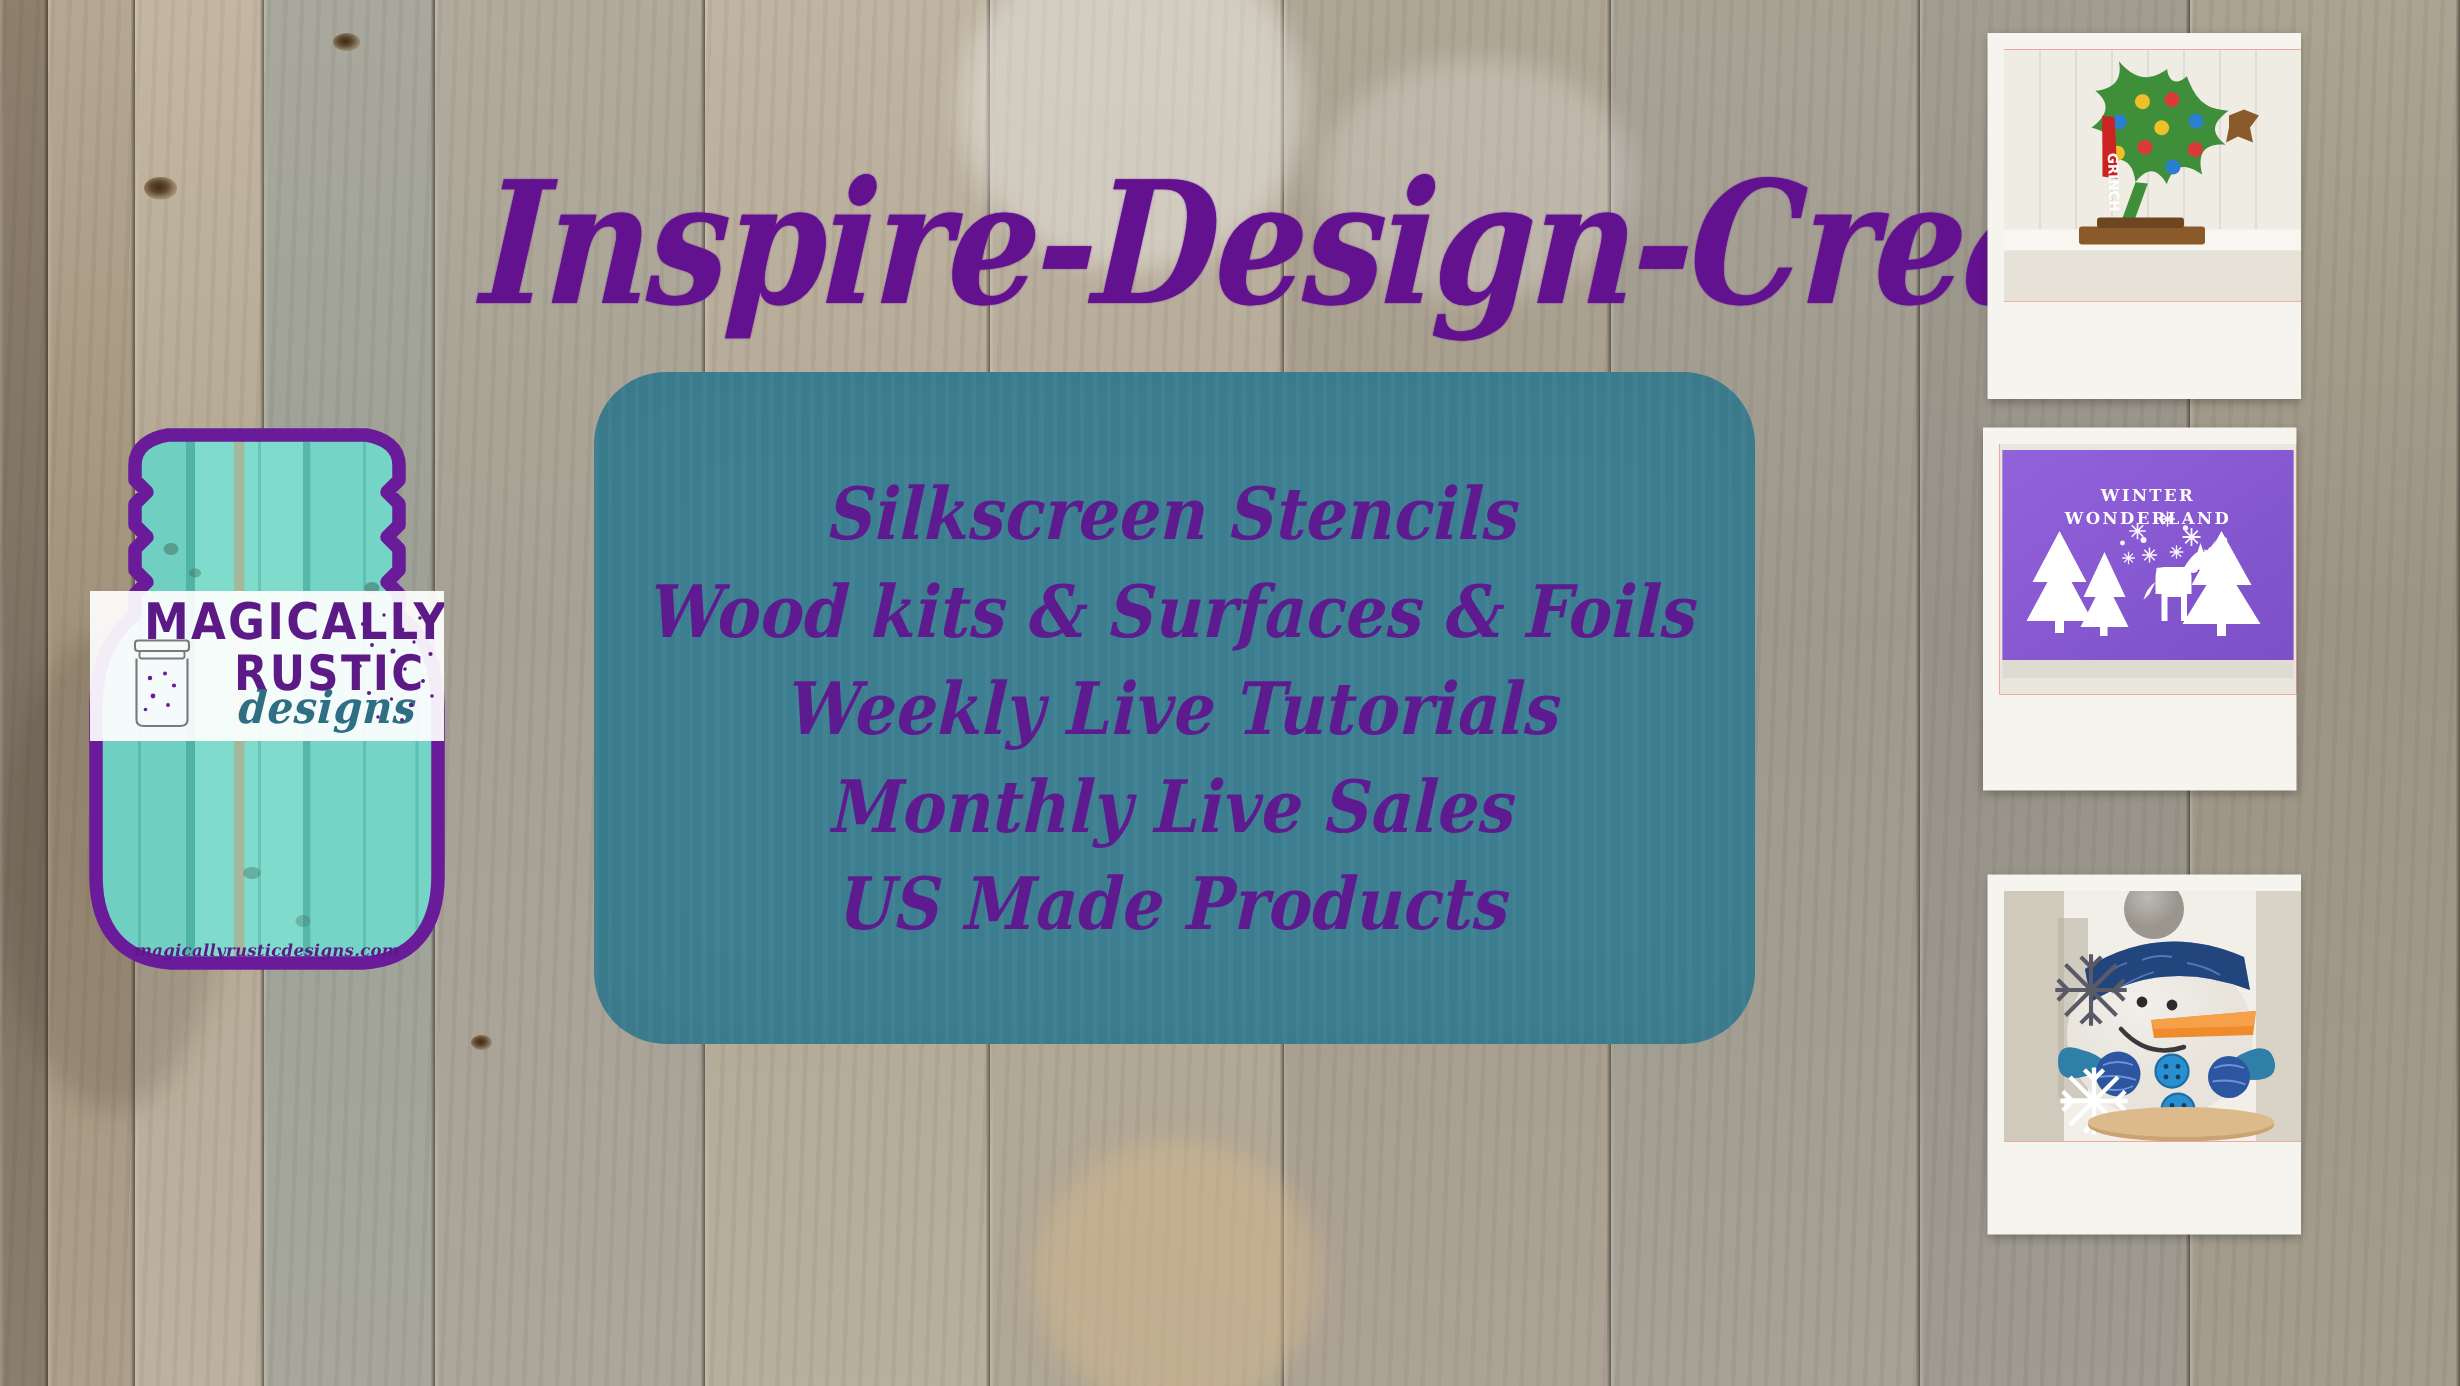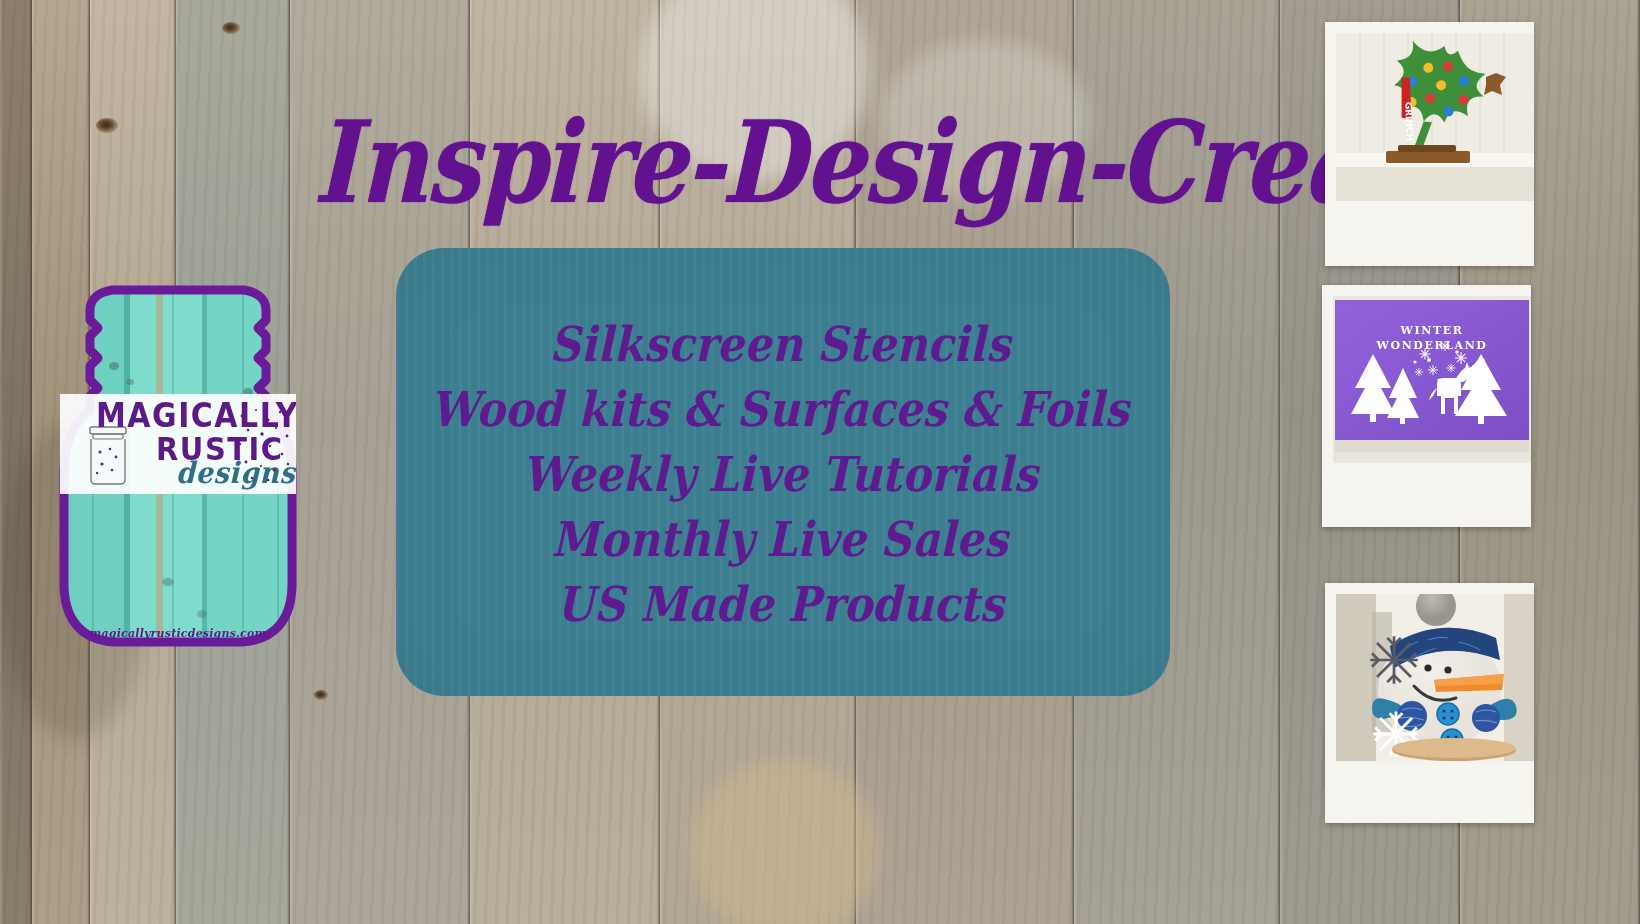--- a/index.html
+++ b/index.html
@@ -74,21 +74,20 @@
   .l4{font-size:43px;}
   .l5{font-size:43px;}
 
   
   .logo{position:absolute;left:52px;top:258px;width:252px;height:400px;}
   .jar-svg{position:absolute;inset:0;}
   .logo-band{
     position:absolute;left:8px;top:136px;width:236px;height:100px;
     background:rgba(255,255,255,0.92);
     overflow:hidden;
-    text-align:right;
   }
   .brand1{
     position:absolute;left:36px;top:4px;
     font-family:"DejaVu Sans",sans-serif;font-weight:700;
     font-size:30px;letter-spacing:1.5px;color:#5c1a86;
     transform:scaleY(1.12);
   }
   .brand2{
     position:absolute;left:96px;top:38px;
     font-family:"DejaVu Sans",sans-serif;font-weight:700;

